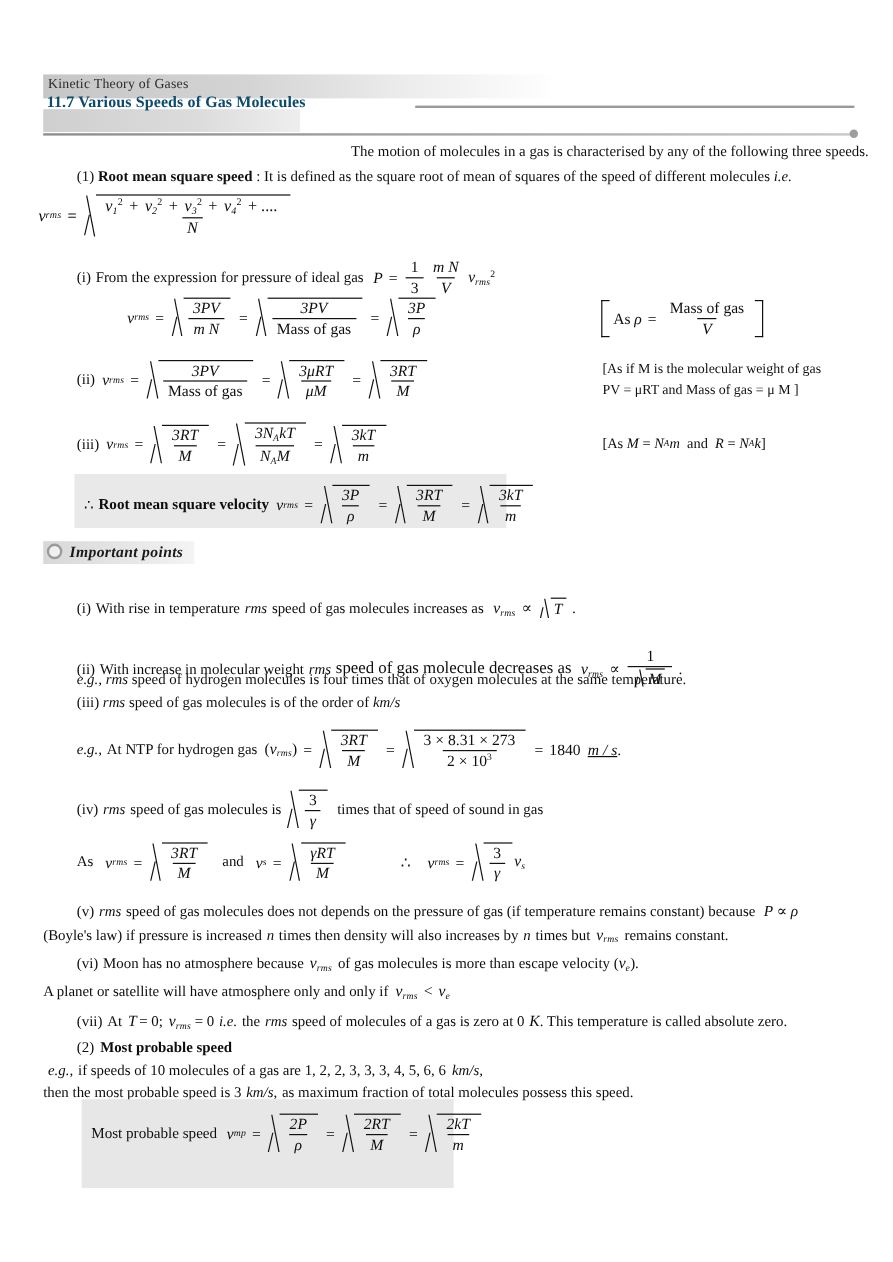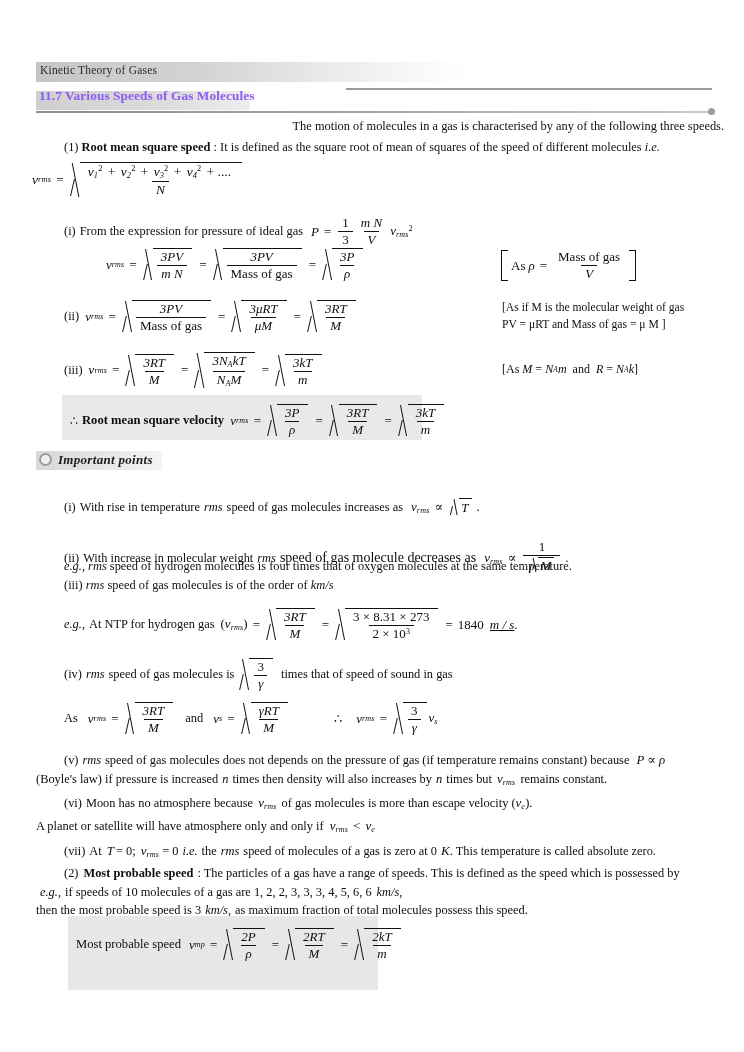--- a/index.html
+++ b/index.html
@@ -42,25 +42,25 @@
     background: #9a9a9a;
   }
   .sect-band {
     position: absolute;
     left: 36px; top: 91px;
     width: 214px; height: 19px;
     background: linear-gradient(to right, #cfcfcf 0%, #dcdcdc 60%, #eeeeee 100%);
   }
   .sect-title {
     position: absolute;
-    left: 39px; top: 88px;
+    left: 39px; top: 77px;
     font-size: 13.3px;
     font-weight: bold;
     letter-spacing: .1px;
-    color: #8b5cf6;
+    color: #0c4a6e;
     font-family: Liberation Serif, serif;
   }
   .sect-rule {
     position: absolute;
     left: 36px; top: 111px;
     width: 676px; height: 2.4px;
     background: linear-gradient(to right, #8e8e8e 0%, #a8a8a8 55%, #c9c9c9 100%);
   }
   .sect-dot {
     position: absolute;
@@ -623,21 +623,20 @@
     <span style="font-style:normal; font-size:12.4px; margin-left:4px;">the</span>
     <span class="i" style="font-size:12.4px; margin-left:4px;">rms</span>
     <span style="font-style:normal; font-size:12.4px; margin-left:4px;">speed of molecules of a gas is zero at 0</span>
     <span class="mvar" style="margin-left:4px;">K</span>
     <span style="font-style:normal; font-size:12.4px;">. This temperature is called absolute zero.</span>
   </div>
 
   <div class="m" style="left:64px; top:866px;">
     <span style="font-style:normal; font-size:12.4px;">(2)</span>
     <span class="b" style="font-style:normal; font-size:12.4px; margin-left:5px;">Most probable speed</span>
-    <span style="font-style:normal; font-size:12.4px; margin-left:4px;">: The particles of a gas have a range of speeds. This is defined as the speed which is possessed by</span>
   </div>
   <div class="m" style="left:36px; top:885px;">
     <span class="i" style="font-size:12.4px; margin:0 4px;">e.g.,</span>
     <span style="font-style:normal; font-size:12.4px;">if speeds of 10 molecules of a gas are 1, 2, 2, 3, 3, 3, 4, 5, 6, 6</span>
     <span class="i" style="font-size:12.4px; margin-left:5px;">km/s,</span>
   </div>
   <div class="m" style="left:36px; top:903px;">
     <span style="font-style:normal; font-size:12.4px;">then the most probable speed is 3</span>
     <span class="i" style="font-size:12.4px; margin:0 4px;">km/s,</span>
     <span style="font-style:normal; font-size:12.4px;">as maximum fraction of total molecules possess this speed.</span>

